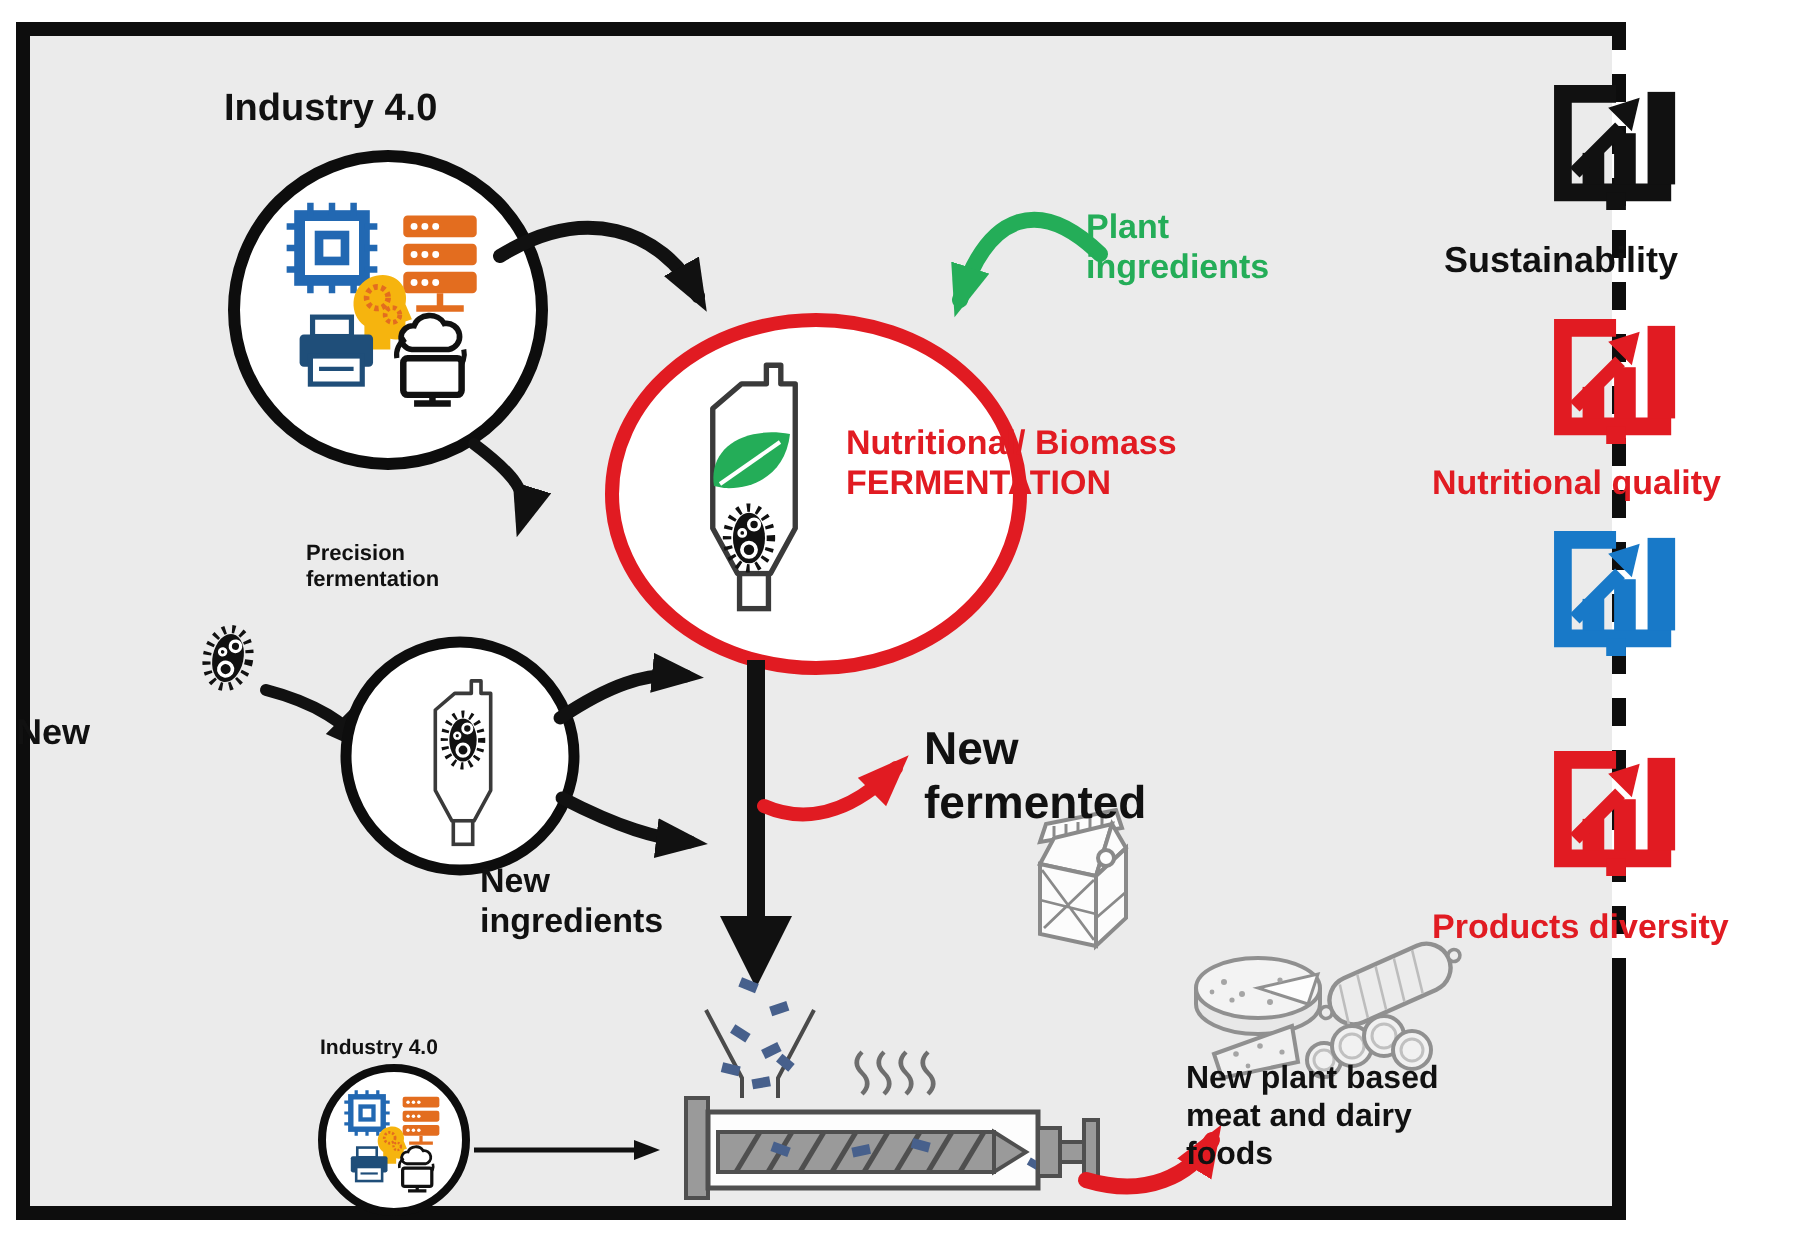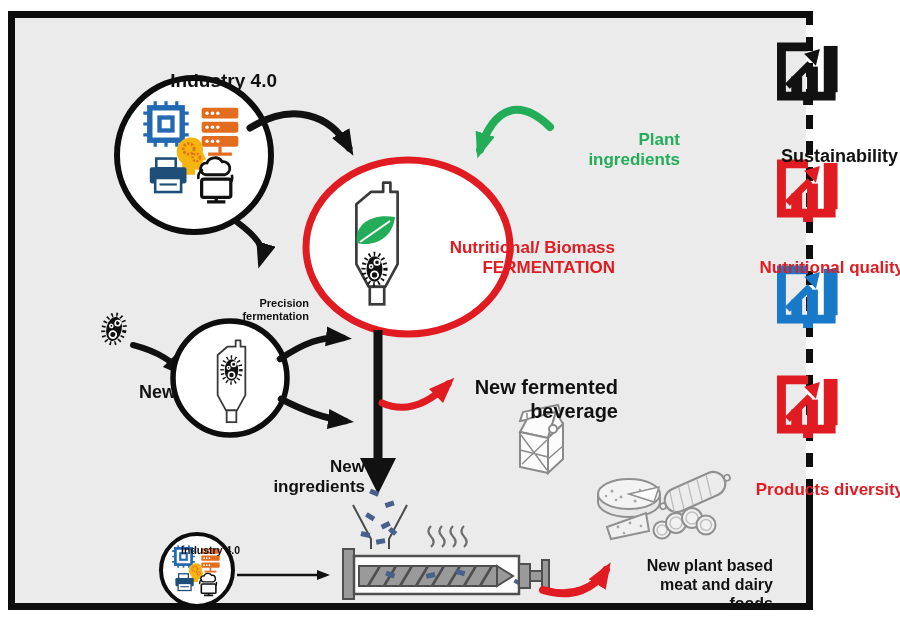--- a/index.html
+++ b/index.html
@@ -7,21 +7,21 @@
          font-family:"Liberation Sans", sans-serif;background:#ffffff;}
   
   #panel{position:absolute;left:8px;top:11px;width:798px;height:599px;
          box-sizing:border-box;background:#ebebeb;
          border-left:7px solid #0d0d0d;border-top:7px solid #0d0d0d;border-bottom:7px solid #0d0d0d;}
   .rb{position:absolute;left:806px;width:7px;}
   #rb-dash{top:11px;height:469px;
      background:repeating-linear-gradient(180deg,#0d0d0d 0 14px,rgba(0,0,0,0) 14px 26px);}
   #rb-solid{top:480px;height:130px;background:#0d0d0d;}
   svg.layer{position:absolute;left:0;top:0;z-index:2;pointer-events:none;}
-  .lbl{position:absolute;z-index:3;font-weight:700;text-align:right;line-height:1.18;color:#111;margin-top:26px;}
+  .lbl{position:absolute;z-index:3;font-weight:700;text-align:left;line-height:1.18;color:#111;}
   .red{color:#e11b22;} .green{color:#24ad58;} .blue{color:#1879c8;} .black{color:#111111;}
 </style>
 </head>
 <body>
 
 <div id="stage">
 
   <div id="panel"></div>
   <div id="rb-dash" class="rb"></div>
   <div id="rb-solid" class="rb"></div>
@@ -246,21 +246,21 @@
     </g>
 
     <use href="#sym-chart" x="774" y="42" width="72" height="63" color="#111111"></use>
     <use href="#sym-chart" x="774" y="159" width="72" height="63" color="#e11b22"></use>
     <use href="#sym-chart" x="774" y="265" width="72" height="63" color="#1879c8"></use>
     <use href="#sym-chart" x="774" y="375" width="72" height="63" color="#e11b22"></use>
   </svg>
 
   <div class="lbl" style="left:112px;top:44px;width:165px;font-size:19px;">Industry 4.0</div>
 
-  <div class="lbl green" style="left:556px;top:104px;width:124px;font-size:17px;">
+  <div class="lbl green" style="left:543px;top:104px;width:124px;font-size:17px;">
     <div>Plant</div>
     <div>ingredients</div>
   </div>
 
   <div class="lbl red" style="left:423px;top:212px;width:192px;font-size:17px;">
     <div>Nutritional/ Biomass</div>
     <div>FERMENTATION</div>
   </div>
 
   <div class="lbl" style="left:153px;top:271px;width:156px;font-size:11px;">
@@ -270,23 +270,22 @@
 
   <div class="lbl" style="left:8px;top:356px;width:168px;font-size:18px;">
     <div>New</div>
   </div>
 
   <div class="lbl" style="left:240px;top:431px;width:125px;font-size:17px;">
     <div>New</div>
     <div>ingredients</div>
   </div>
 
-  <div class="lbl" style="left:462px;top:350px;width:156px;font-size:20px;">
+  <div class="lbl" style="left:462px;top:361px;width:156px;font-size:23px;">
     <div>New fermented</div>
-    <div>beverage</div>
   </div>
 
   <div class="lbl" style="left:593px;top:531px;width:180px;font-size:16px;">
     <div>New plant based</div>
     <div>meat and dairy</div>
     <div>foods</div>
   </div>
 
   <div class="lbl" style="left:160px;top:518px;width:80px;font-size:10.5px;">Industry 4.0</div>
 

